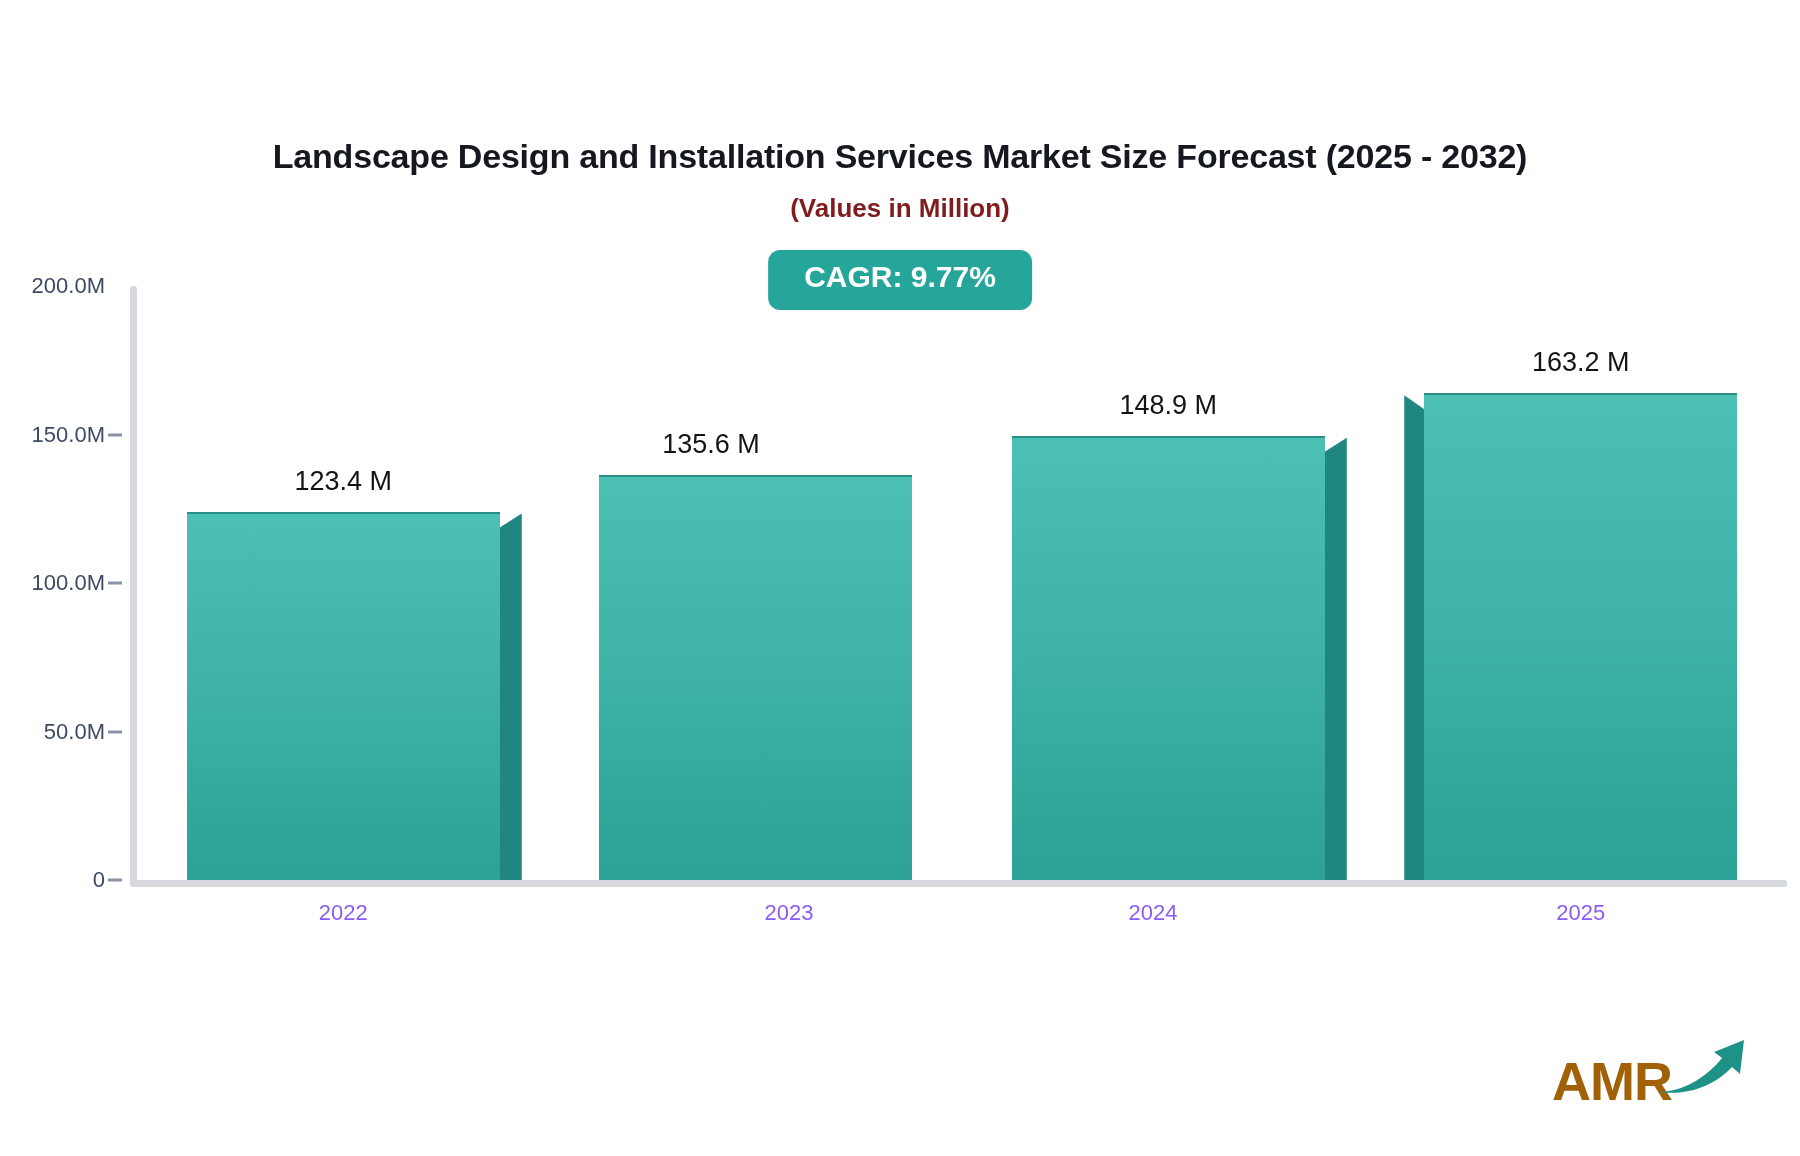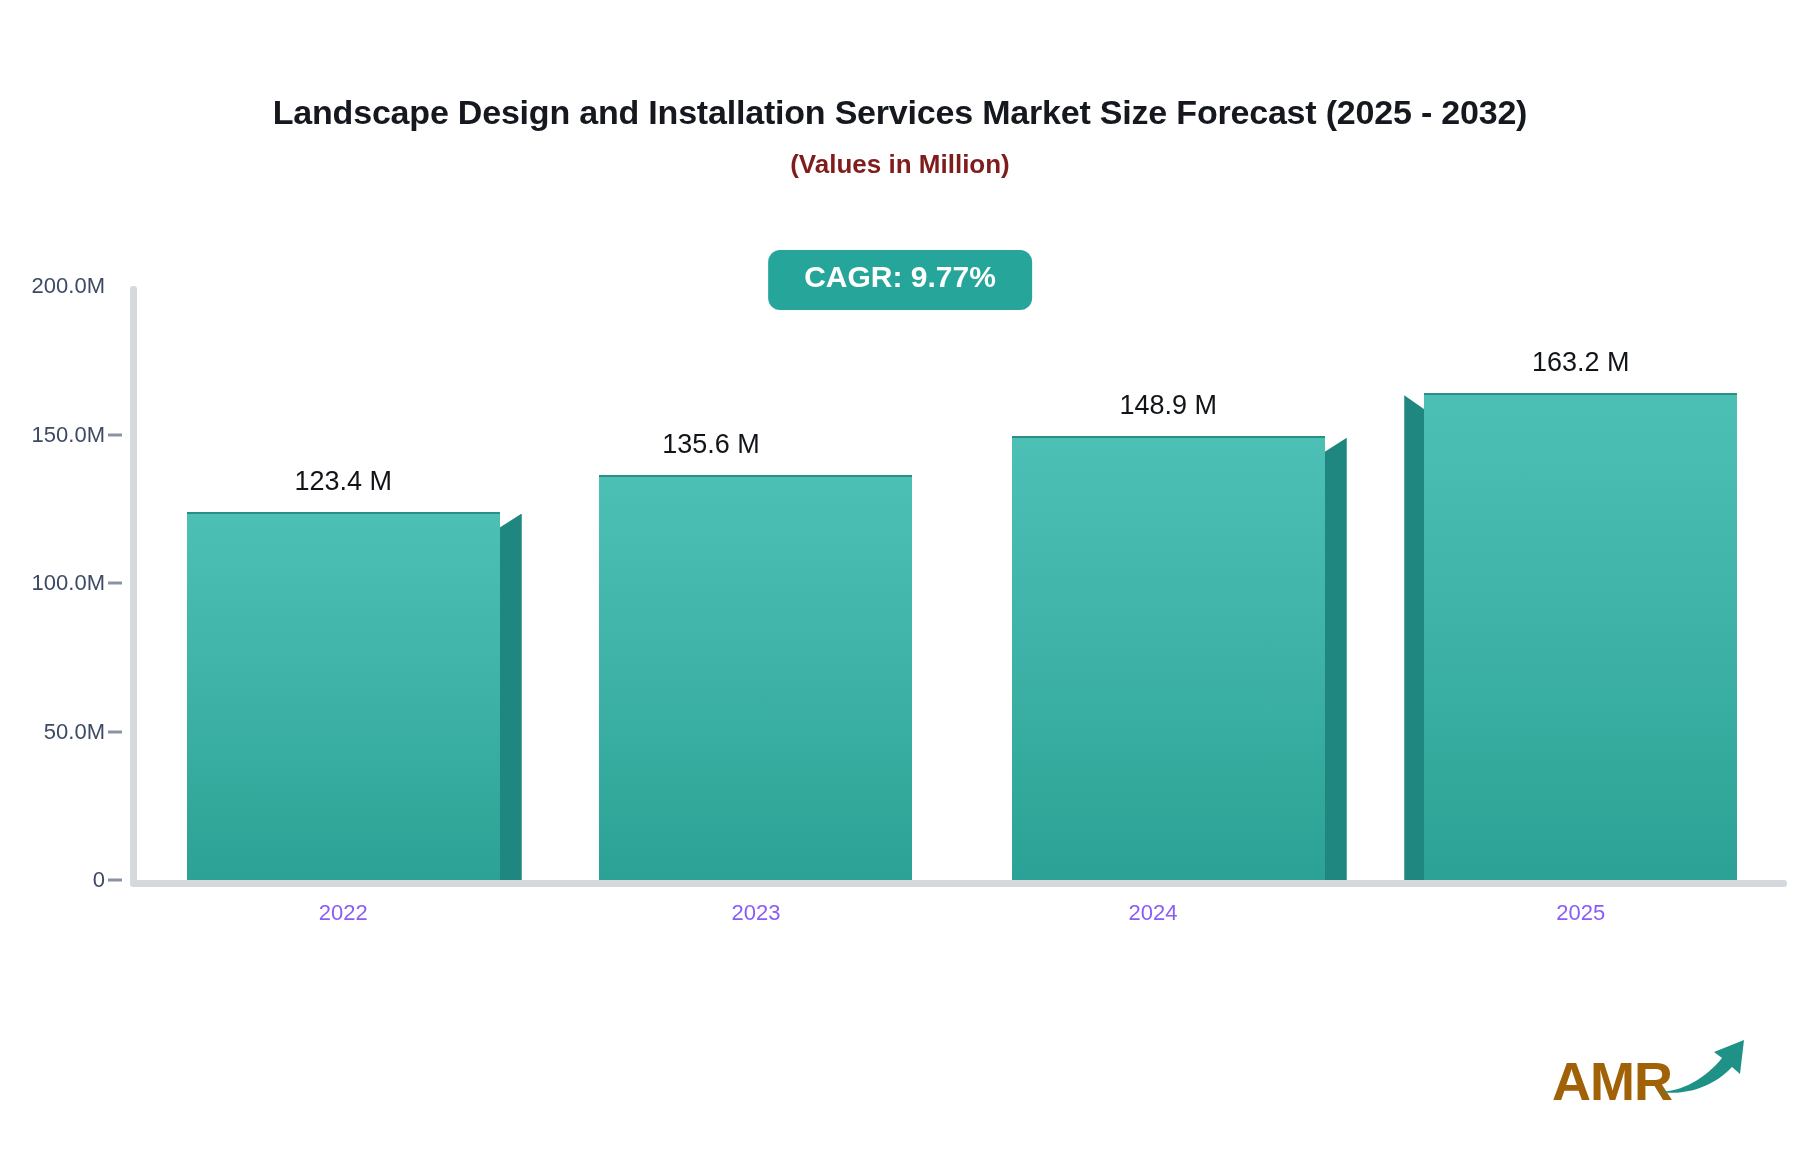--- a/index.html
+++ b/index.html
@@ -32,20 +32,21 @@
     width: 1800px;
     text-align: center;
   }
   .chart-title {
     font-size: 34px;
     font-weight: bold;
     color: #15181f;
     letter-spacing: -0.2px;
     line-height: 1.2;
     white-space: nowrap;
+    margin-top: 44px;
   }
   .chart-subtitle {
     margin-top: 16px;
     font-size: 26px;
     font-weight: bold;
     color: #7f1d1d;
     line-height: 1.2;
   }
 
   
@@ -219,21 +220,21 @@
         </div>
         <div class="bar-value" style="left: 1168.25px; top: 390px;">148.9 M</div>
         <div class="bar-group" style="left: 1424.25px; top: 395.296px; width: 313px; height: 484.704px;">
           <div class="bar-face" style="height: 484.704px;"></div>
           <div class="bar-side-left" style="left: -20px; height: 484.704px;"></div>
         </div>
         <div class="bar-value" style="left: 1580.75px; top: 347.296px;">163.2 M</div>
       </div>
     <div id="x-labels">
         <div class="x-label" style="left: 343.25px;">2022</div>
-        <div class="x-label" style="left: 756px;">2023</div>
+        <div class="x-label" style="left: 789px;">2023</div>
         <div class="x-label" style="left: 1153px;">2024</div>
         <div class="x-label" style="left: 1580.75px;">2025</div>
       </div>
   </div>
 
   <div class="logo">
     <span class="logo-text">AMR</span>
     <span class="logo-arrow">
       <svg width="92" height="62" viewBox="0 0 92 62">
         <path d="M2 56 C26 56, 50 42, 66 22 L58 16 L88 4 L84 38 L76 31 C58 50, 32 60, 2 56 Z" fill="#1f9287"></path>

